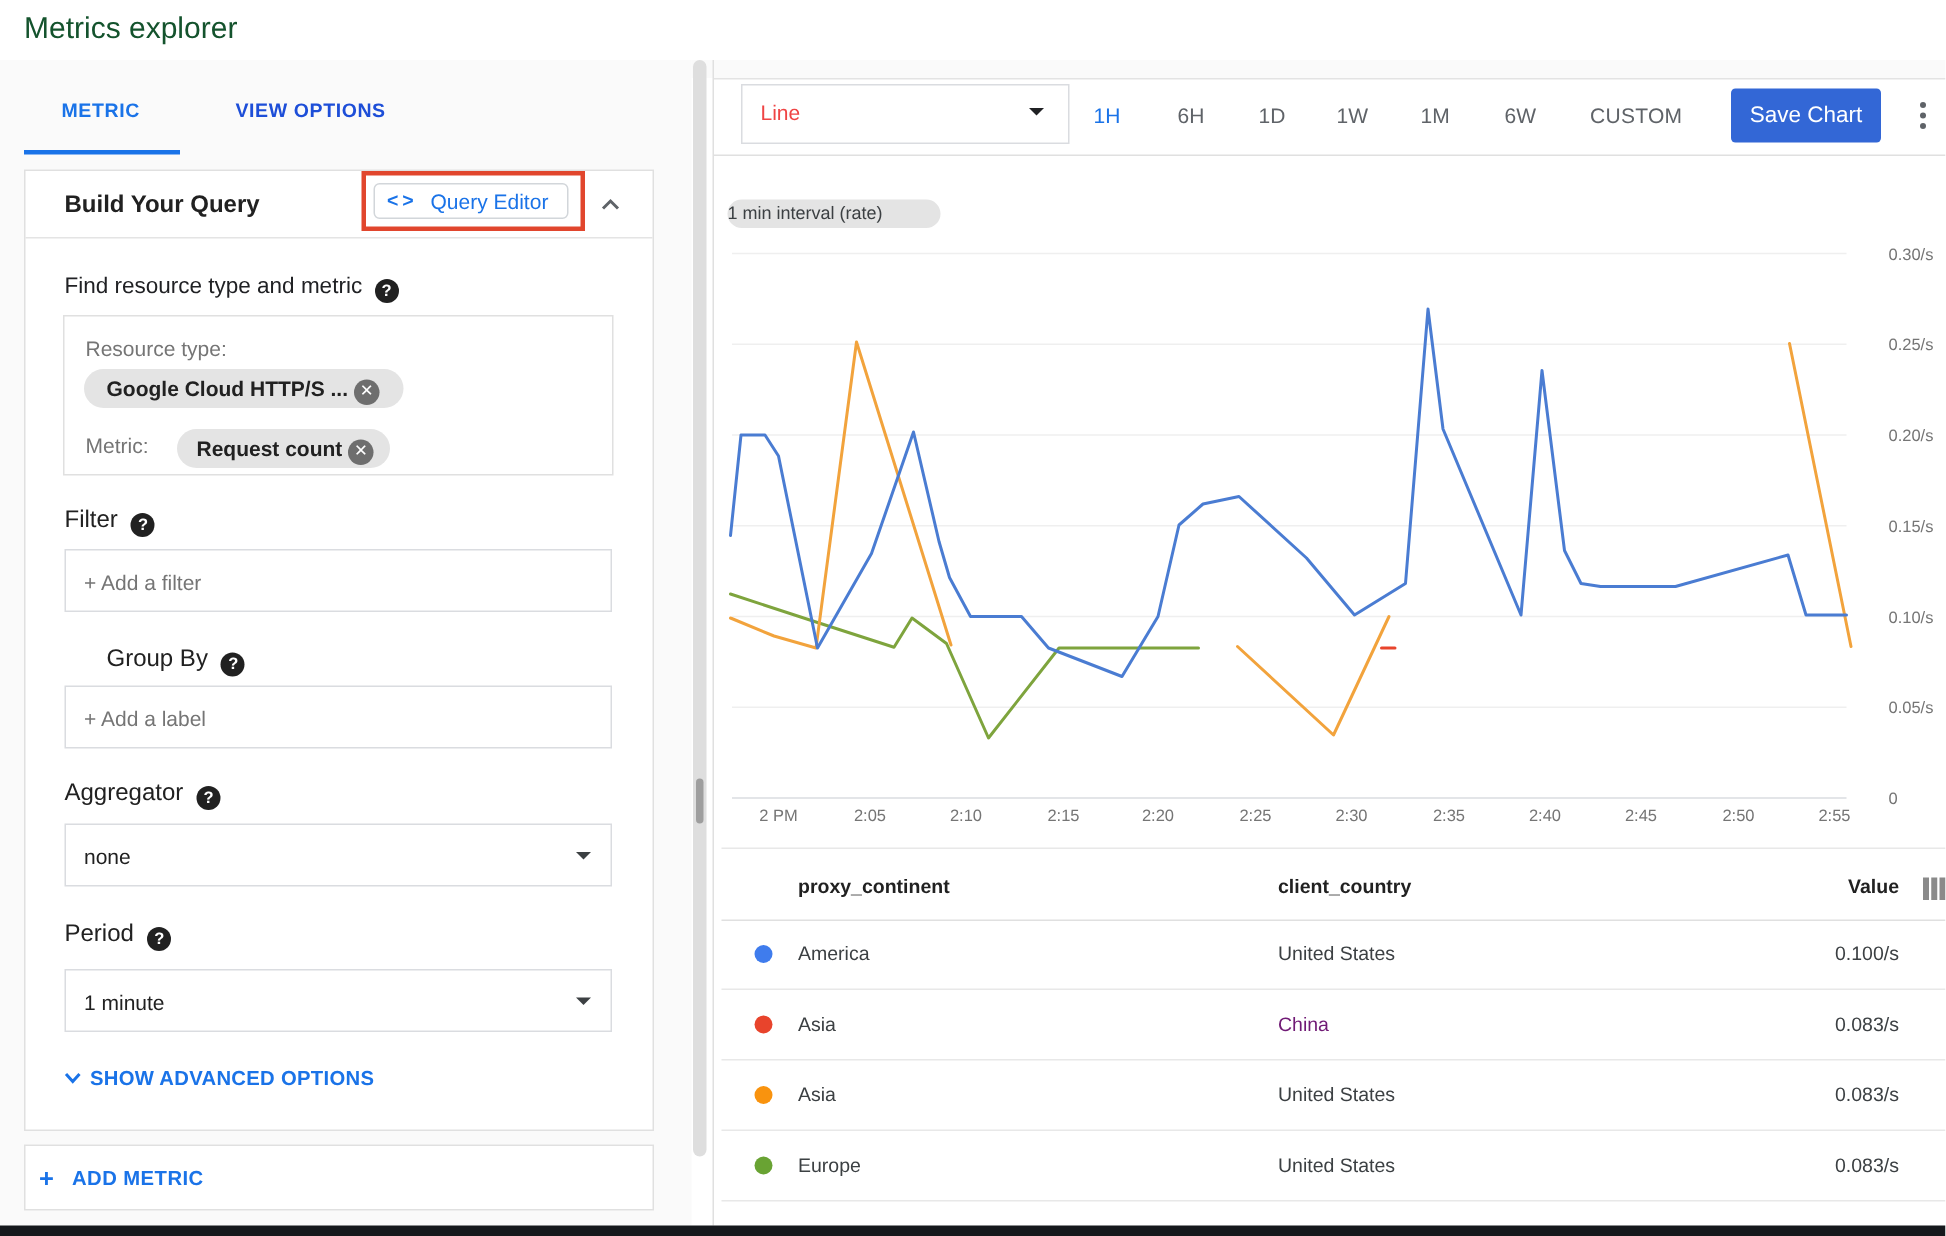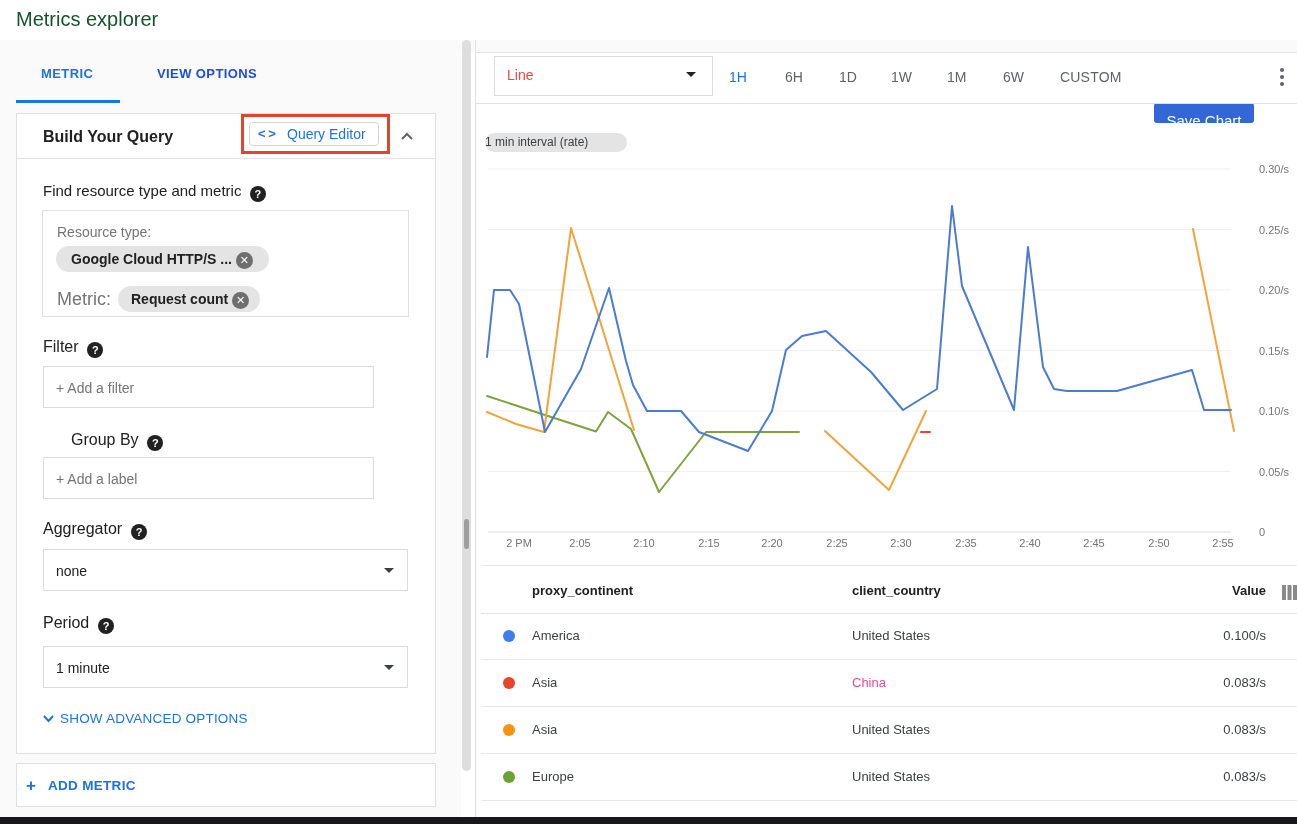--- a/index.html
+++ b/index.html
@@ -2,21 +2,21 @@
 <html><head>
 <meta charset="utf-8">
 <style>
   * { margin:0; padding:0; box-sizing:border-box; }
   html,body { width:1297px; height:824px; overflow:hidden; background:#fff; }
   body { font-family:"Liberation Sans", sans-serif; position:relative; }
   .abs { position:absolute; }
   .help { display:inline-block; width:16px; height:16px; border-radius:50%; background:#212121; color:#fff; font-size:11px; font-weight:bold; text-align:center; line-height:16px; vertical-align:-2px; }
   .chip { background:#e4e4e4; border-radius:14px; font-weight:bold; color:#212121; font-size:14px; }
   .xcirc { display:inline-block; width:17px; height:17px; border-radius:50%; background:#6e6e6e; color:#fff; font-size:11px; text-align:center; line-height:16px; font-weight:normal; }
-  .inputbox { position:absolute; left:43px; width:331px; height:42px; border:1px solid #dadce0; background:#fff; color:#757575; font-size:14px; line-height:42px; padding-left:12px; }
+  .inputbox { position:absolute; left:43px; width:365px; height:42px; border:1px solid #dadce0; background:#fff; color:#757575; font-size:14px; line-height:42px; padding-left:12px; }
   .selbox { position:absolute; left:43px; width:365px; height:42px; border:1px solid #dadce0; background:#fff; color:#212121; font-size:14px; line-height:42px; padding-left:12px; }
   .downarrow { position:absolute; width:0; height:0; border-left:5px solid transparent; border-right:5px solid transparent; border-top:5px solid #3c4043; }
   .label16 { position:absolute; left:43px; font-size:16px; color:#212121; }
 </style>
 </head>
 <body>
 
   <div class="abs" style="left:0;top:0;width:1297px;height:40px;background:#fff;"></div>
   <div class="abs" style="left:16px;top:8px;font-size:20px;color:#14532d;">Metrics explorer</div>
 
@@ -40,41 +40,41 @@
     <path d="M2 8 L7 3 L12 8" stroke="#5f6368" stroke-width="2" fill="none"></path>
   </svg>
 
   <div class="abs" style="left:17px;top:158px;width:418px;height:1px;background:#e4e4e4;"></div>
 
   <div class="abs" style="left:43px;top:182px;font-size:15px;color:#202124;">Find resource type and metric &nbsp;<span class="help">?</span></div>
 
   <div class="abs" style="left:42px;top:210px;width:367px;height:107px;border:1px solid #e0e0e0;background:#fff;"></div>
   <div class="abs" style="left:57px;top:224px;font-size:14px;color:#757575;">Resource type:</div>
   <div class="abs chip" style="left:56px;top:246px;width:213px;height:26px;line-height:26px;padding-left:15px;">Google Cloud HTTP/S ... <span class="xcirc">✕</span></div>
-  <div class="abs" style="left:57px;top:289px;font-size:18px;color:#757575;">Metric:</div>
+  <div class="abs" style="left:57px;top:289px;font-size:14px;color:#757575;">Metric:</div>
   <div class="abs chip" style="left:118px;top:286px;width:142px;height:26px;line-height:26px;padding-left:13px;">Request count <span class="xcirc">✕</span></div>
 
   <div class="label16" style="top:338px;">Filter &nbsp;<span class="help">?</span></div>
   <div class="inputbox" style="top:366px;">+ Add a filter</div>
 
   <div class="label16" style="top:431px;margin-left:28px;">Group By &nbsp;<span class="help">?</span></div>
   <div class="inputbox" style="top:457px;">+ Add a label</div>
 
   <div class="label16" style="top:520px;">Aggregator &nbsp;<span class="help">?</span></div>
   <div class="selbox" style="top:549px;">none</div>
   <div class="downarrow" style="left:384px;top:568px;"></div>
 
   <div class="label16" style="top:614px;">Period &nbsp;<span class="help">?</span></div>
   <div class="selbox" style="top:646px;">1 minute</div>
   <div class="downarrow" style="left:384px;top:665px;"></div>
 
   <svg class="abs" style="left:42px;top:714px;" width="13" height="9" viewBox="0 0 13 9">
     <path d="M2 2 L6.5 7 L11 2" stroke="#1a73e8" stroke-width="2" fill="none"></path>
   </svg>
-  <div class="abs" style="left:60px;top:711px;font-size:13.5px;font-weight:normal;letter-spacing:0.2px;color:#1a73e8;">SHOW ADVANCED OPTIONS</div>
+  <div class="abs" style="left:60px;top:711px;font-size:13.5px;font-weight:bold;letter-spacing:0.2px;color:#1a73e8;">SHOW ADVANCED OPTIONS</div>
 
   <div class="abs" style="left:16px;top:763px;width:420px;height:44px;background:#fff;border:1px solid #e0e0e0;"></div>
   <div class="abs" style="left:26px;top:776px;font-size:17px;color:#1a73e8;font-weight:bold;">+</div>
   <div class="abs" style="left:48px;top:778px;font-size:13.5px;font-weight:bold;letter-spacing:0.3px;color:#1a73e8;">ADD METRIC</div>
 
   <div class="abs" style="left:462px;top:40px;width:9px;height:731px;background:#dedede;border-radius:5px;"></div>
   <div class="abs" style="left:464px;top:519px;width:5px;height:30px;background:#9e9e9e;border-radius:3px;"></div>
   <div class="abs" style="left:475px;top:40px;width:1px;height:777px;background:#e0e0e0;"></div>
 
   <div class="abs" style="left:476px;top:52px;width:821px;height:765px;background:#fff;border-top:1px solid #e3e3e3;"></div>
@@ -82,21 +82,21 @@
   <div class="abs" style="left:494px;top:56px;width:219px;height:40px;border:1px solid #dadce0;background:#fff;"></div>
   <div class="abs" style="left:507px;top:67px;font-size:14px;color:#ef4444;">Line</div>
   <div class="downarrow" style="left:686px;top:72px;border-top-color:#202124;"></div>
   <div class="abs" style="left:729px;top:69px;font-size:14px;color:#1a73e8;">1H</div>
   <div class="abs" style="left:785px;top:69px;font-size:14px;color:#5f6368;">6H</div>
   <div class="abs" style="left:839px;top:69px;font-size:14px;color:#5f6368;">1D</div>
   <div class="abs" style="left:891px;top:69px;font-size:14px;color:#5f6368;">1W</div>
   <div class="abs" style="left:947px;top:69px;font-size:14px;color:#5f6368;">1M</div>
   <div class="abs" style="left:1003px;top:69px;font-size:14px;color:#5f6368;">6W</div>
   <div class="abs" style="left:1060px;top:69px;font-size:14px;color:#5f6368;letter-spacing:0.2px;">CUSTOM</div>
-  <div class="abs" style="left:1154px;top:59px;width:100px;height:20px;background:#3367d6;border-radius:3px;color:#fff;font-size:15px;text-align:center;line-height:36px;margin-top:44px;">Save Chart</div>
+  <div class="abs" style="left:1154px;top:59px;width:100px;height:36px;background:#3367d6;border-radius:3px;color:#fff;font-size:15px;text-align:center;line-height:36px;">Save Chart</div>
   <div class="abs" style="left:1280px;top:68px;width:4px;height:4px;border-radius:50%;background:#5f6368;box-shadow:0 7px 0 #5f6368, 0 14px 0 #5f6368;"></div>
   <div class="abs" style="left:476px;top:103px;width:821px;height:1px;background:#e0e0e0;"></div>
 
   <div class="abs" style="left:485px;top:133px;width:142px;height:19px;background:#e4e4e4;border-radius:10px;color:#3c4043;font-size:12px;line-height:19px;">1 min interval (rate)</div>
 
   <svg class="abs" style="left:0;top:0;" width="1297" height="824" viewBox="0 0 1297 824">
     <g stroke="#efefef" stroke-width="1">
       <line x1="488" y1="169" x2="1231" y2="169"></line>
       <line x1="488" y1="229.5" x2="1231" y2="229.5"></line>
       <line x1="488" y1="290" x2="1231" y2="290"></line>
@@ -146,21 +146,21 @@
   <div class="abs" style="left:481px;top:613px;width:816px;height:1px;background:#e0e0e0;"></div>
 
   <div class="abs" style="left:503px;top:630px;width:12px;height:12px;border-radius:50%;background:#3f7ced;"></div>
   <div class="abs" style="left:532px;top:628px;font-size:13px;color:#3c4043;">America</div>
   <div class="abs" style="left:852px;top:628px;font-size:13px;color:#3c4043;">United States</div>
   <div class="abs" style="left:1166px;top:628px;width:100px;text-align:right;font-size:13px;color:#3c4043;">0.100/s</div>
   <div class="abs" style="left:481px;top:659px;width:816px;height:1px;background:#e8e8e8;"></div>
 
   <div class="abs" style="left:503px;top:677px;width:12px;height:12px;border-radius:50%;background:#e8442c;"></div>
   <div class="abs" style="left:532px;top:675px;font-size:13px;color:#3c4043;">Asia</div>
-  <div class="abs" style="left:852px;top:675px;font-size:13px;color:#ec4899;">China</div>
+  <div class="abs" style="left:852px;top:675px;font-size:13px;color:#701a75;">China</div>
   <div class="abs" style="left:1166px;top:675px;width:100px;text-align:right;font-size:13px;color:#3c4043;">0.083/s</div>
   <div class="abs" style="left:481px;top:706px;width:816px;height:1px;background:#e8e8e8;"></div>
 
   <div class="abs" style="left:503px;top:724px;width:12px;height:12px;border-radius:50%;background:#f9930e;"></div>
   <div class="abs" style="left:532px;top:722px;font-size:13px;color:#3c4043;">Asia</div>
   <div class="abs" style="left:852px;top:722px;font-size:13px;color:#3c4043;">United States</div>
   <div class="abs" style="left:1166px;top:722px;width:100px;text-align:right;font-size:13px;color:#3c4043;">0.083/s</div>
   <div class="abs" style="left:481px;top:753px;width:816px;height:1px;background:#e8e8e8;"></div>
 
   <div class="abs" style="left:503px;top:771px;width:12px;height:12px;border-radius:50%;background:#69a333;"></div>

